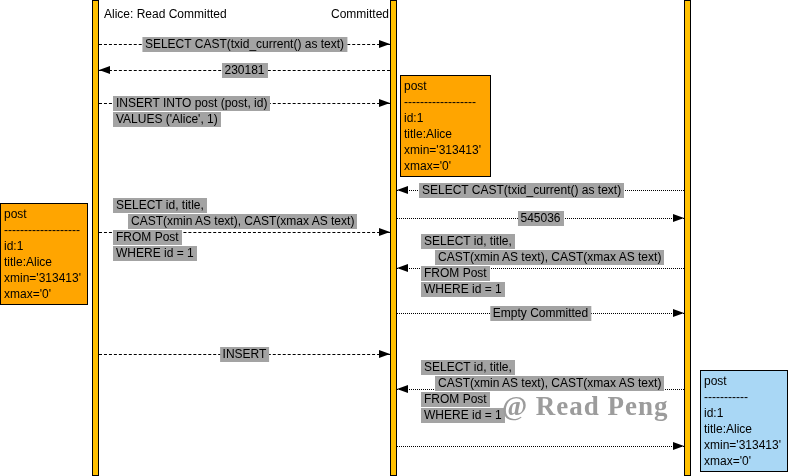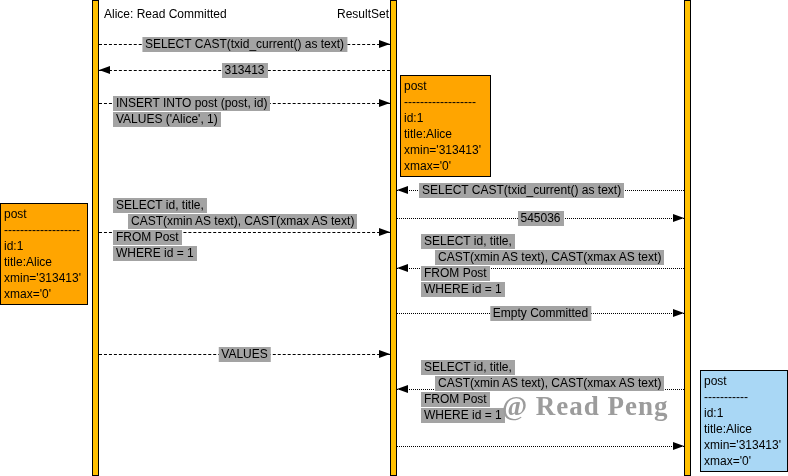--- a/index.html
+++ b/index.html
@@ -42,32 +42,32 @@
 </head>
 <body>
 
 <div class="diagram">
 
   <div class="lifeline" style="left:92px"></div>
   <div class="lifeline" style="left:390px"></div>
   <div class="lifeline" style="left:684px"></div>
 
   <div class="plabel" style="left:104px;top:7px">Alice: Read Committed</div>
-  <div class="plabel" style="right:399px;top:7px">ResultSet</div>
+  <div class="plabel" style="right:399px;top:7px">Committed</div>
 
   <div class="msg dashed" style="left:99px;top:45px;width:291px">
     <div class="line"></div>
     <div class="arr arr-right"></div>
     <div class="mlabel center">SELECT CAST(txid_current() as text)</div>
   </div>
 
   <div class="msg dashed" style="left:99px;top:71px;width:291px">
     <div class="line"></div>
     <div class="arr arr-left"></div>
-    <div class="mlabel center">313413</div>
+    <div class="mlabel center">230181</div>
   </div>
 
   <div class="msg dashed" style="left:99px;top:104px;width:291px">
     <div class="line"></div>
     <div class="arr arr-right"></div>
     <div class="mlabel" style="left:14px;top:-8px">INSERT INTO post (post, id)</div>
     <div class="mlabel" style="left:14px;top:8px">VALUES ('Alice', 1)</div>
   </div>
 
   <div class="msg dotted" style="left:397px;top:191px;width:287px">
@@ -102,21 +102,21 @@
 
   <div class="msg dotted" style="left:397px;top:314px;width:287px">
     <div class="line"></div>
     <div class="arr arr-right"></div>
     <div class="mlabel center">Empty Committed</div>
   </div>
 
   <div class="msg dashed" style="left:99px;top:355px;width:291px">
     <div class="line"></div>
     <div class="arr arr-right"></div>
-    <div class="mlabel center">VALUES</div>
+    <div class="mlabel center">INSERT</div>
   </div>
 
   <div class="msg dotted" style="left:397px;top:390px;width:287px">
     <div class="line"></div>
     <div class="arr arr-left"></div>
     <div class="mlabel" style="left:24px;top:-30px">SELECT id, title,</div>
     <div class="mlabel" style="left:38px;top:-14px">CAST(xmin AS text), CAST(xmax AS text)</div>
     <div class="mlabel" style="left:24px;top:2px">FROM Post</div>
     <div class="mlabel" style="left:24px;top:18px">WHERE id = 1</div>
   </div>

